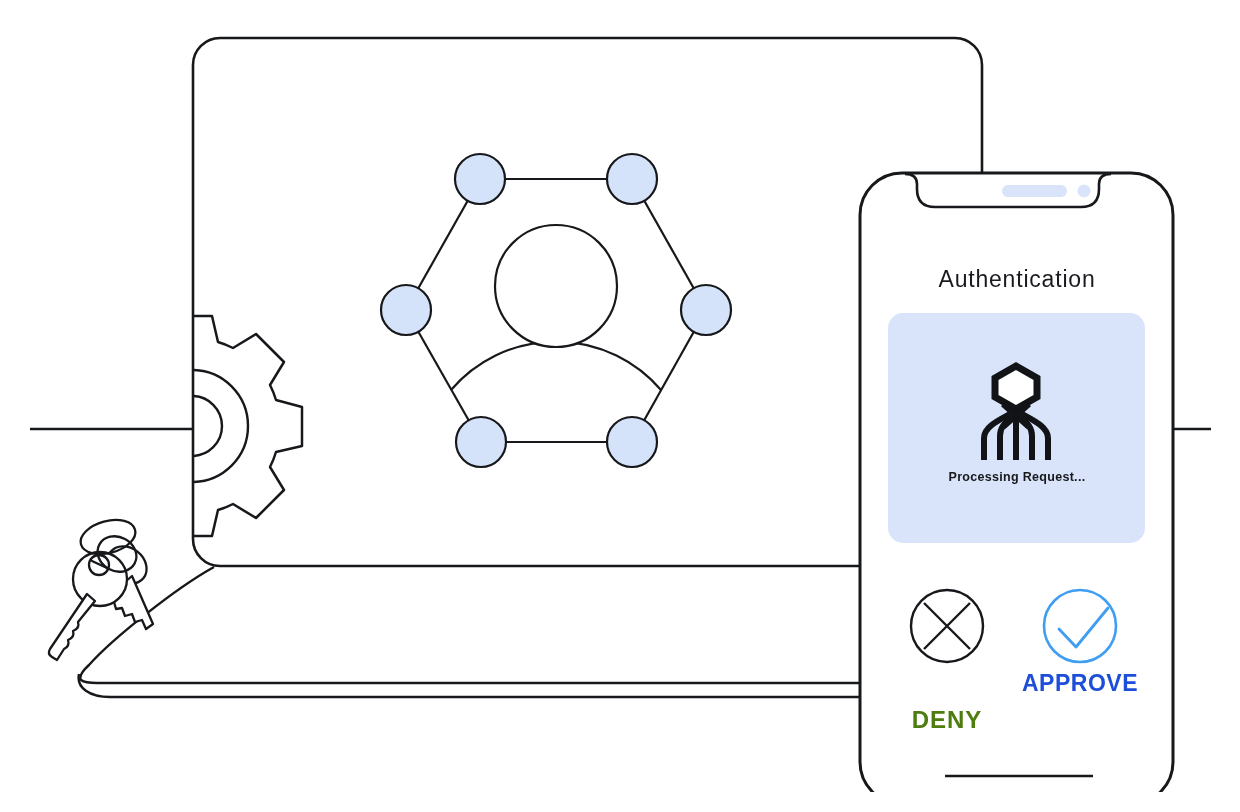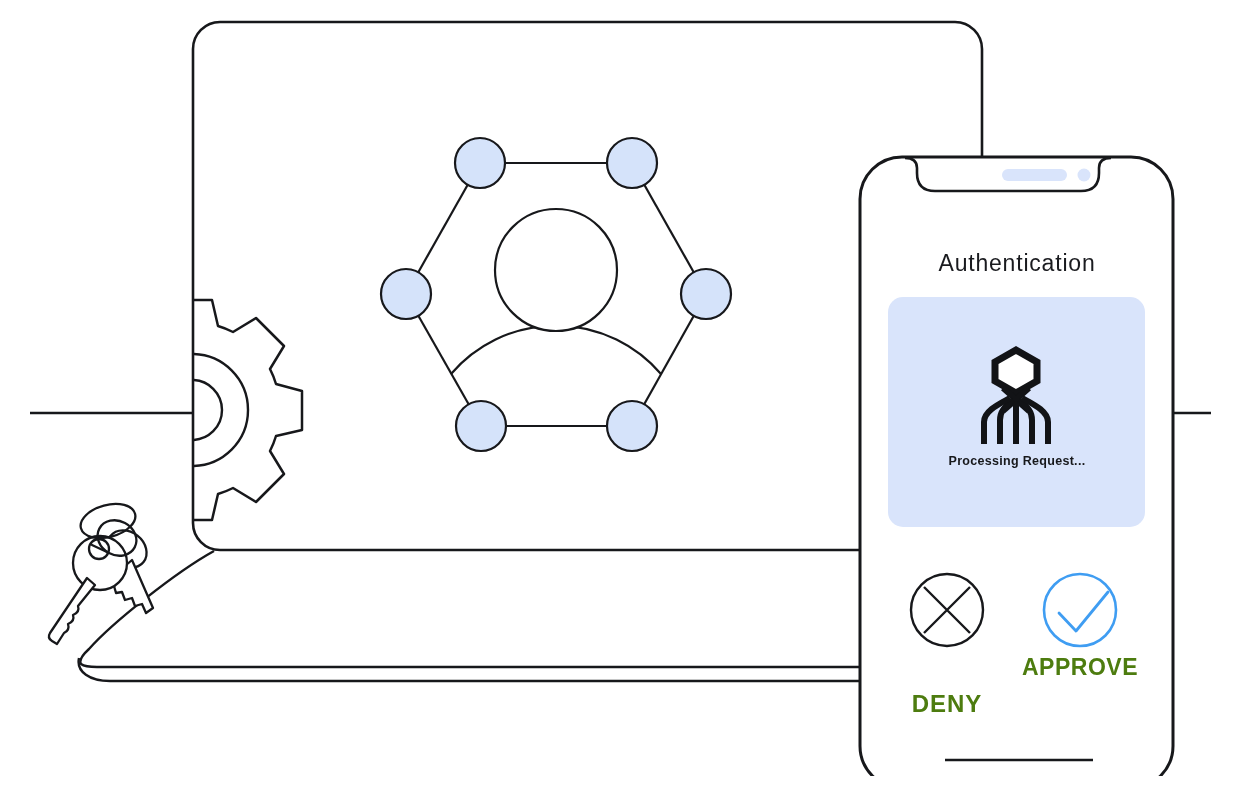--- a/index.html
+++ b/index.html
@@ -1,25 +1,25 @@
 <!DOCTYPE html>
 <html><head>
 <meta charset="utf-8">
 <style>
   html,body{margin:0;padding:0;background:#ffffff;}
   #stage{
     position:relative;width:1240px;height:776px;background:#ffffff;overflow:hidden;
-    font-family:"Liberation Sans","DejaVu Sans",sans-serif;color:#17181b;
+    font-family:"Liberation Sans","DejaVu Sans",sans-serif;color:#17181b;margin-top:16px;
   }
   #art{position:absolute;left:0;top:0;}
   .txt{position:absolute;text-align:center;white-space:nowrap;line-height:1;font-weight:bold;}
   .phone-title{left:861px;top:252px;width:312px;font-size:23px;letter-spacing:.8px;font-weight:400;color:#1a1b1f;}
   .status-text{left:889px;top:455px;width:256px;font-size:12.5px;letter-spacing:.3px;color:#17181b;}
   .deny-label{left:887px;top:692px;width:120px;font-size:24px;letter-spacing:1px;color:#4d7c0f;}
-  .approve-label{left:1008px;top:656px;width:144px;font-size:23px;letter-spacing:.5px;color:#4d7c0f;}
+  .approve-label{left:1008px;top:656px;width:144px;font-size:23px;letter-spacing:.5px;color:#1d4ed8;}
 </style>
 </head>
 <body>
 
 <div id="stage">
 
 <svg id="art" width="1240" height="812" viewBox="0 0 1240 812">
   <defs>
     <clipPath id="gearClip">
           <rect x="194" y="270" width="140" height="280"></rect>

